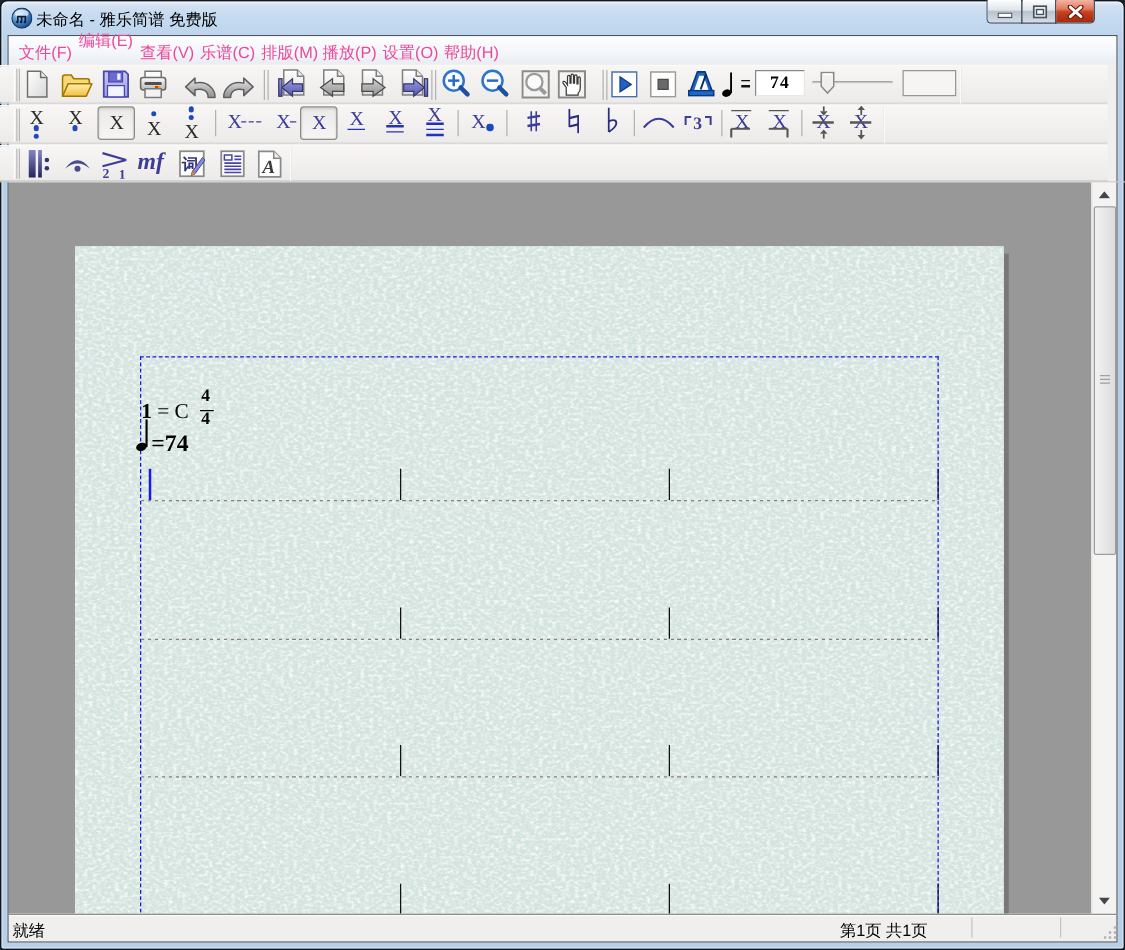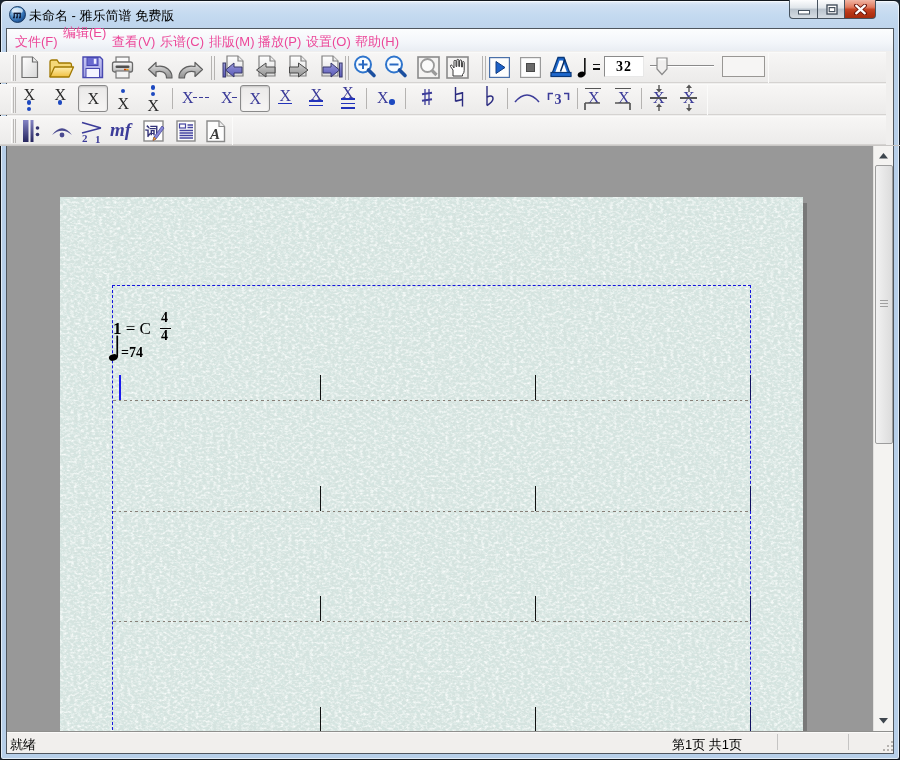--- a/index.html
+++ b/index.html
@@ -277,21 +277,21 @@
 </svg>
 
 <svg class="abs" style="left:577px;top:57px" width="12" height="22">
   <ellipse cx="4.4" cy="17.5" rx="3.8" ry="2.9" fill="#000" transform="rotate(-18 4.4 17.5)"></ellipse>
   <rect x="7.1" y="1" width="1.5" height="16.5" fill="#000"></rect>
 </svg>
 <div class="abs" style="left:593px;top:63.5px;width:7px;height:1.6px;background:#111"></div>
 <div class="abs" style="left:593px;top:68px;width:7px;height:1.6px;background:#111"></div>
 
 <div class="abs" style="left:604px;top:56px;width:40px;height:21px;background:#fff;border:1px solid #8a8a8a;border-bottom-color:#e8e8e8;border-right-color:#e8e8e8"></div>
-<div class="abs serif" style="left:613px;top:59px;width:22px;text-align:center;font-size:14px;font-weight:bold;color:#000;letter-spacing:1px">32</div>
+<div class="abs serif" style="left:613px;top:59px;width:22px;text-align:center;font-size:14px;font-weight:bold;color:#000;letter-spacing:1px">74</div>
 
 <div class="abs" style="left:650px;top:65px;width:64px;height:2px;background:#8a8a8a;border-bottom:1px solid #fff"></div>
 <svg class="abs" style="left:656px;top:57px" width="12" height="19">
   <path d="M1 1 H11 V12 L6 17.5 L1 12 Z" fill="#f0efee" stroke="#8a8a8a" stroke-width="1.2"></path>
   <path d="M2.5 2.5 H9.5" stroke="#fff" stroke-width="1.5"></path>
 </svg>
 
 <div class="abs" style="left:722px;top:56px;width:43px;height:21px;background:#f6f5f4;border:1px solid #999794"></div>
 </div>
 <div id="row2icons">
@@ -478,21 +478,21 @@
     </div>
 
     <div class="abs serif" style="left:53px;top:122px;font-size:17px;color:#000"><b>1</b> = C</div>
     <div class="abs serif" style="left:101px;top:114px;font-size:14px;font-weight:bold;color:#000;line-height:1">4</div>
     <div class="abs serif" style="left:101px;top:132px;font-size:14px;font-weight:bold;color:#000;line-height:1">4</div>
     <div class="abs" style="left:100px;top:131px;width:11px;height:1.3px;background:#000"></div>
     <svg class="abs" style="left:48px;top:136px" width="14" height="30">
       <ellipse cx="5.2" cy="24.5" rx="4.4" ry="3.2" fill="#000" transform="rotate(-18 5.2 24.5)"></ellipse>
       <rect x="8.4" y="2.5" width="1.7" height="22" fill="#000"></rect>
     </svg>
-    <div class="abs serif" style="left:61px;top:148px;font-size:14px;font-weight:bold;color:#000">=74</div>
+    <div class="abs serif" style="left:61px;top:148px;font-size:19px;font-weight:bold;color:#000">=74</div>
   </div>
 </div>
 
 <div id="vscroll" class="abs">
   <div class="sbtn" style="top:0"></div>
   <div class="sbtn" style="bottom:0"></div>
   <div id="sthumb"></div>
   <svg style="position:absolute;left:5px;top:7px" width="9" height="6">
       <path d="M4.5 0 L9 5.5 L0 5.5 Z" fill="#3e464e"></path>
     </svg>

